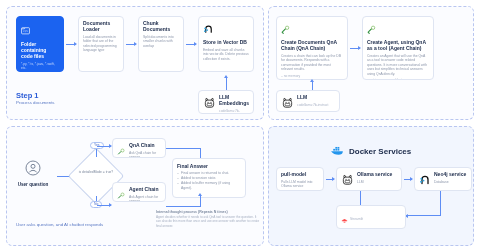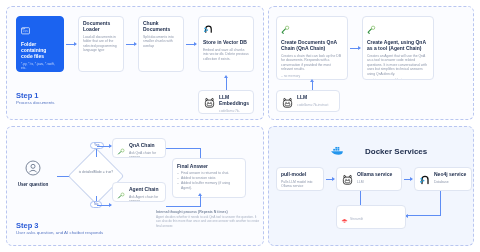--- a/index.html
+++ b/index.html
@@ -114,21 +114,21 @@
     border-radius: 4px;
     padding: 4px;
   }
   .final-box .title { font-size: 5px; font-weight: bold; color: #1b2a4a; }
   .final-box ul { list-style: none; margin-top: 2px; }
   .final-box li { font-size: 3.4px; color: #8d97ab; line-height: 1.45; padding-left: 4px; position: relative; }
   .final-box li::before { content: "–"; position: absolute; left: 0; color: #8d97ab; }
 
   .docker-head {
     position: absolute;
-    display: flex; align-items: center; gap: 20px;
+    display: flex; align-items: center; gap: 4px;
   }
   .docker-head .dt { font-size: 8px; font-weight: bold; color: #1b2a4a; }
 </style>
 </head>
 <body>
 
 <div class="canvas">
 
   <div class="step-region" id="step1"></div>
 
@@ -317,21 +317,20 @@
   <div class="line" style="left:200px;top:198px;width:1px;height:8px;"></div>
   <div class="arrow v up" style="left:200px;top:196px;height:2px;width:1px;"></div>
   <div class="line" style="left:166px;top:206px;width:35px;height:1px;"></div>
 
   <div class="note" style="left:156px;top:210px;">
     <div class="nt">Internal thought process (Repeats N times)</div>
     <div class="nb">Agent decides whether it needs to ask QnA tool to answer the question. It can also do this more than once and use one answer with another to create final answer.</div>
   </div>
 
   <div class="step-label" style="left:16px;top:222px;">
-    <div class="t">Step 3</div>
     <div class="s">User asks question, and AI chatbot responds</div>
   </div>
 
   <div class="step-region" id="step4"></div>
 
   <div class="docker-head" style="left:330px;top:142px;">
     <span class="ico">
       <svg width="15" height="11" viewBox="0 0 28 20">
           <rect x="6" y="7" width="3.4" height="3.2" fill="#2496ed"></rect>
           <rect x="10" y="7" width="3.4" height="3.2" fill="#2496ed"></rect>

